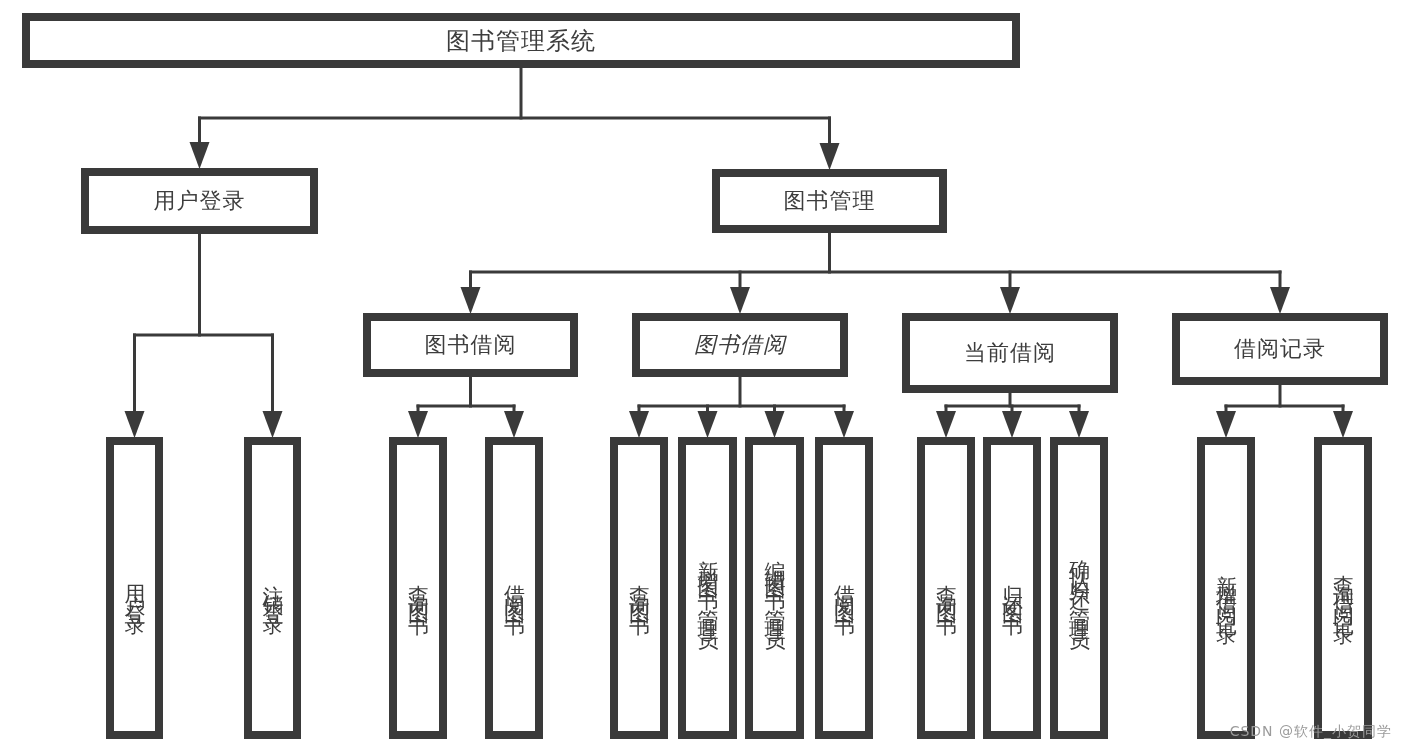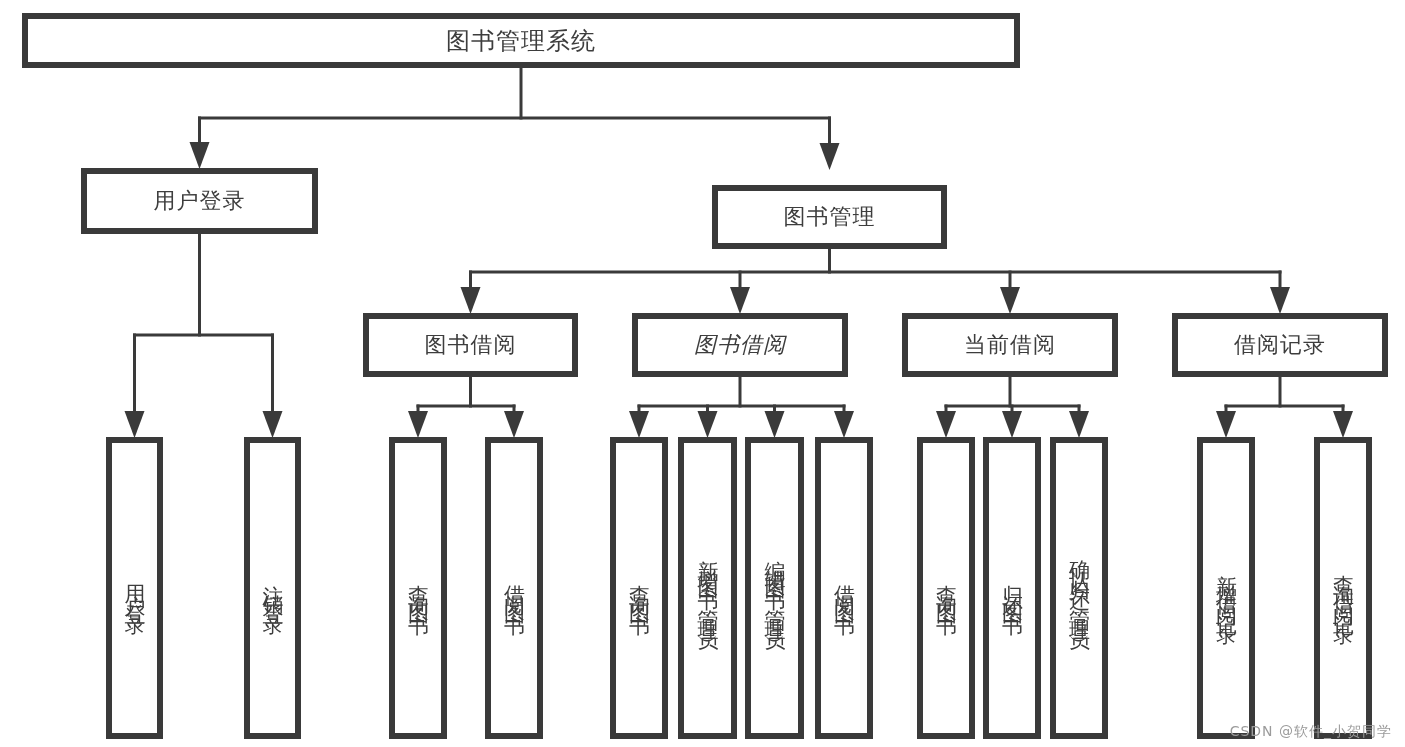--- a/index.html
+++ b/index.html
@@ -19,21 +19,21 @@
     position: absolute;
     left: 0;
     top: 0;
     width: 1405px;
     height: 747px;
     pointer-events: none;
   }
   .node {
     position: absolute;
     background: #ffffff;
-    border: 6px solid #84cc16;
+    border: 8px solid #84cc16;
     box-sizing: border-box;
     display: flex;
     align-items: center;
     justify-content: center;
   }
   .node .lbl {
     color: #3d3d3d;
     white-space: nowrap;
   }
   .node.horizontal .lbl {
@@ -119,33 +119,33 @@
       <polygon points="1333,411 1353,411 1343,438" fill="#3a3a3a"></polygon>
     </svg>
 
   <div>
       <div class="node horizontal root-node" style="left: 22px; top: 13px; width: 998px; height: 55px; border-color: rgb(58, 58, 58);">
         <span class="lbl" style="color: rgb(61, 61, 61);">图书管理系统</span>
       </div>
       <div class="node horizontal" style="left: 81px; top: 168px; width: 237px; height: 66px; border-color: rgb(58, 58, 58);">
         <span class="lbl" style="color: rgb(61, 61, 61);">用户登录</span>
       </div>
-      <div class="node horizontal" style="left: 712px; top: 169px; width: 235px; height: 64px; border-color: rgb(58, 58, 58); margin-top: 16px;">
+      <div class="node horizontal" style="left: 712px; top: 169px; width: 235px; height: 64px; border-color: rgb(58, 58, 58);">
         <span class="lbl" style="color: rgb(61, 61, 61);">图书管理</span>
       </div>
       <div class="node horizontal" style="left: 363px; top: 313px; width: 215px; height: 64px; border-color: rgb(58, 58, 58);">
         <span class="lbl" style="color: rgb(61, 61, 61);">图书借阅</span>
       </div>
       <div class="node horizontal" style="left: 632px; top: 313px; width: 216px; height: 64px; border-color: rgb(58, 58, 58);">
         <span class="lbl" style="color: rgb(61, 61, 61); font-style: italic;">图书借阅</span>
       </div>
-      <div class="node horizontal" style="left: 902px; top: 313px; width: 216px; height: 64px; border-color: rgb(58, 58, 58);">
+      <div class="node horizontal" style="left: 902px; top: 313px; width: 216px; height: 80px; border-color: rgb(58, 58, 58);">
         <span class="lbl" style="color: rgb(61, 61, 61);">当前借阅</span>
       </div>
-      <div class="node horizontal" style="left: 1172px; top: 313px; width: 216px; height: 64px; border-color: rgb(58, 58, 58);">
+      <div class="node horizontal" style="left: 1172px; top: 313px; width: 216px; height: 72px; border-color: rgb(58, 58, 58);">
         <span class="lbl" style="color: rgb(61, 61, 61);">借阅记录</span>
       </div>
       <div class="node vertical" style="left: 106px; top: 437px; width: 57px; height: 302px; border-color: rgb(58, 58, 58);">
         <span class="lbl" style="color: rgb(61, 61, 61);">用户登录</span>
       </div>
       <div class="node vertical" style="left: 244px; top: 437px; width: 57px; height: 302px; border-color: rgb(58, 58, 58);">
         <span class="lbl" style="color: rgb(61, 61, 61);">注销登录</span>
       </div>
       <div class="node vertical" style="left: 389px; top: 437px; width: 58px; height: 302px; border-color: rgb(58, 58, 58);">
         <span class="lbl" style="color: rgb(61, 61, 61);">查询图书</span>

